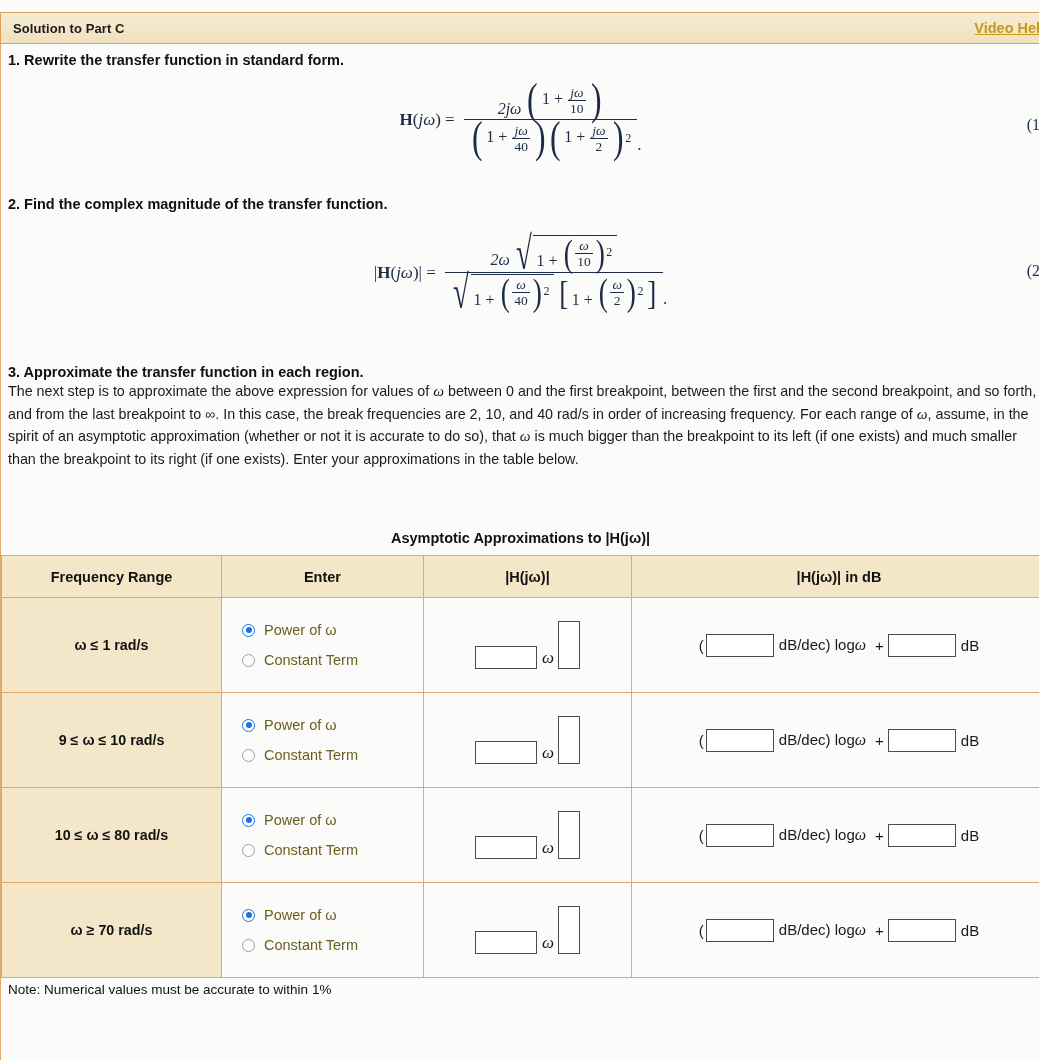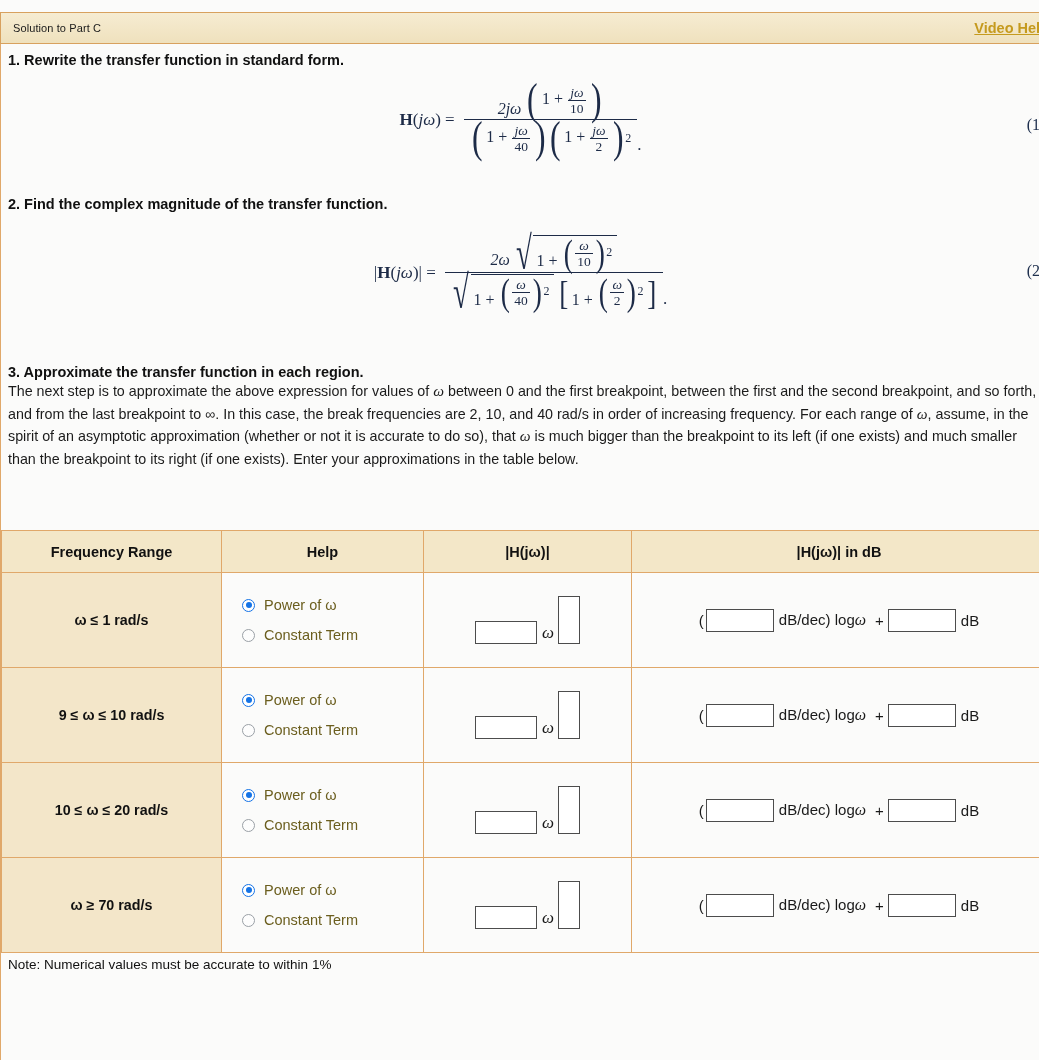--- a/index.html
+++ b/index.html
@@ -16,21 +16,21 @@
   .titlebar {
     position:absolute; left:0; top:12px; width:1045px; height:32px;
     background: linear-gradient(to bottom, #f6ecd2 0%, #efe1bd 100%);
     border-top:1px solid #d8a15e;
     border-bottom:1px solid #d8a15e;
     border-left:1px solid #d8a15e;
     display:flex; align-items:center; justify-content:space-between;
     padding: 0 0 0 12px;
   }
   .titlebar-title {
-    font-size:11px; font-weight:normal; color:#1a1a1a; letter-spacing:0.1px;
+    font-size:13px; font-weight:bold; color:#1a1a1a; letter-spacing:0.1px;
   }
   .video-help {
     font-size:14.5px; font-weight:bold; color:#c59a1e;
     text-decoration: underline; margin-right:-6px; white-space:nowrap;
     padding-right:2px;
   }
 
   
   .framebody {
     position:absolute; left:0; top:44px; width:1045px; height:1016px;
@@ -259,32 +259,33 @@
         <span style="align-self:flex-end; padding-bottom:2px; font-size:17px;">.</span>
       </div>
     </div>
 
     <div class="sect-head">3. Approximate the transfer function in each region.</div>
     <div class="para">
       <span>The next step is to approximate the above expression for values of </span><span class="it">ω</span><span> between 0 and the first breakpoint, between the first and the second breakpoint, and so forth, and from the last breakpoint to ∞. In this case, the break frequencies are 2, 10, and 40 rad/s in order of increasing frequency. For each range of </span><span class="it">ω</span><span>, assume, in the spirit of an asymptotic approximation (whether or not it is accurate to do so), that </span><span class="it">ω</span><span> is much bigger than the breakpoint to its left (if one exists) and much smaller than the breakpoint to its right (if one exists). Enter your approximations in the table below.</span>
     </div>
 
     <div style="height:60px;"></div>
+    <div class="tbl-title">Asymptotic Approximations to |H(jω)|</div>
 
     <table class="approx">
       <colgroup>
         <col class="col-freq">
           <col class="col-type">
           <col class="col-mag">
           <col class="col-db">
       </colgroup>
       <thead>
         <tr>
           <th>Frequency Range</th>
-          <th>Help</th>
+          <th>Enter</th>
           <th>|H(jω)|</th>
           <th>|H(jω)| in dB</th>
         </tr>
       </thead>
       <tbody id="tbody">
           <tr class="datarow">
             <td class="freq"><span>ω ≤ 1 rad/s</span></td>
             <td class="type">
               <div class="radio-line">
                 <span class="radio on"></span>
@@ -329,21 +330,21 @@
             <td class="db"><span class="db-expr">
                 <span class="txt" style="margin-right:2px;">(</span>
                 <input class="inp" type="text" value="" style="">
                 <span class="txt"><span>dB/dec) log</span><span class="w">ω</span></span>
                 <span class="txt" style="margin:0 4px;">+</span>
                 <input class="inp" type="text" value="" style="">
                 <span class="txt">dB</span>
               </span></td>
           </tr>
           <tr class="datarow">
-            <td class="freq"><span>10 ≤ ω ≤ 20 rad/s</span></td>
+            <td class="freq"><span>10 ≤ ω ≤ 80 rad/s</span></td>
             <td class="type">
               <div class="radio-line">
                 <span class="radio on"></span>
                 <span class="radio-label">Power of ω</span>
               </div>
               <div class="radio-line">
                 <span class="radio"></span>
                 <span class="radio-label">Constant Term</span>
               </div>
             </td>

